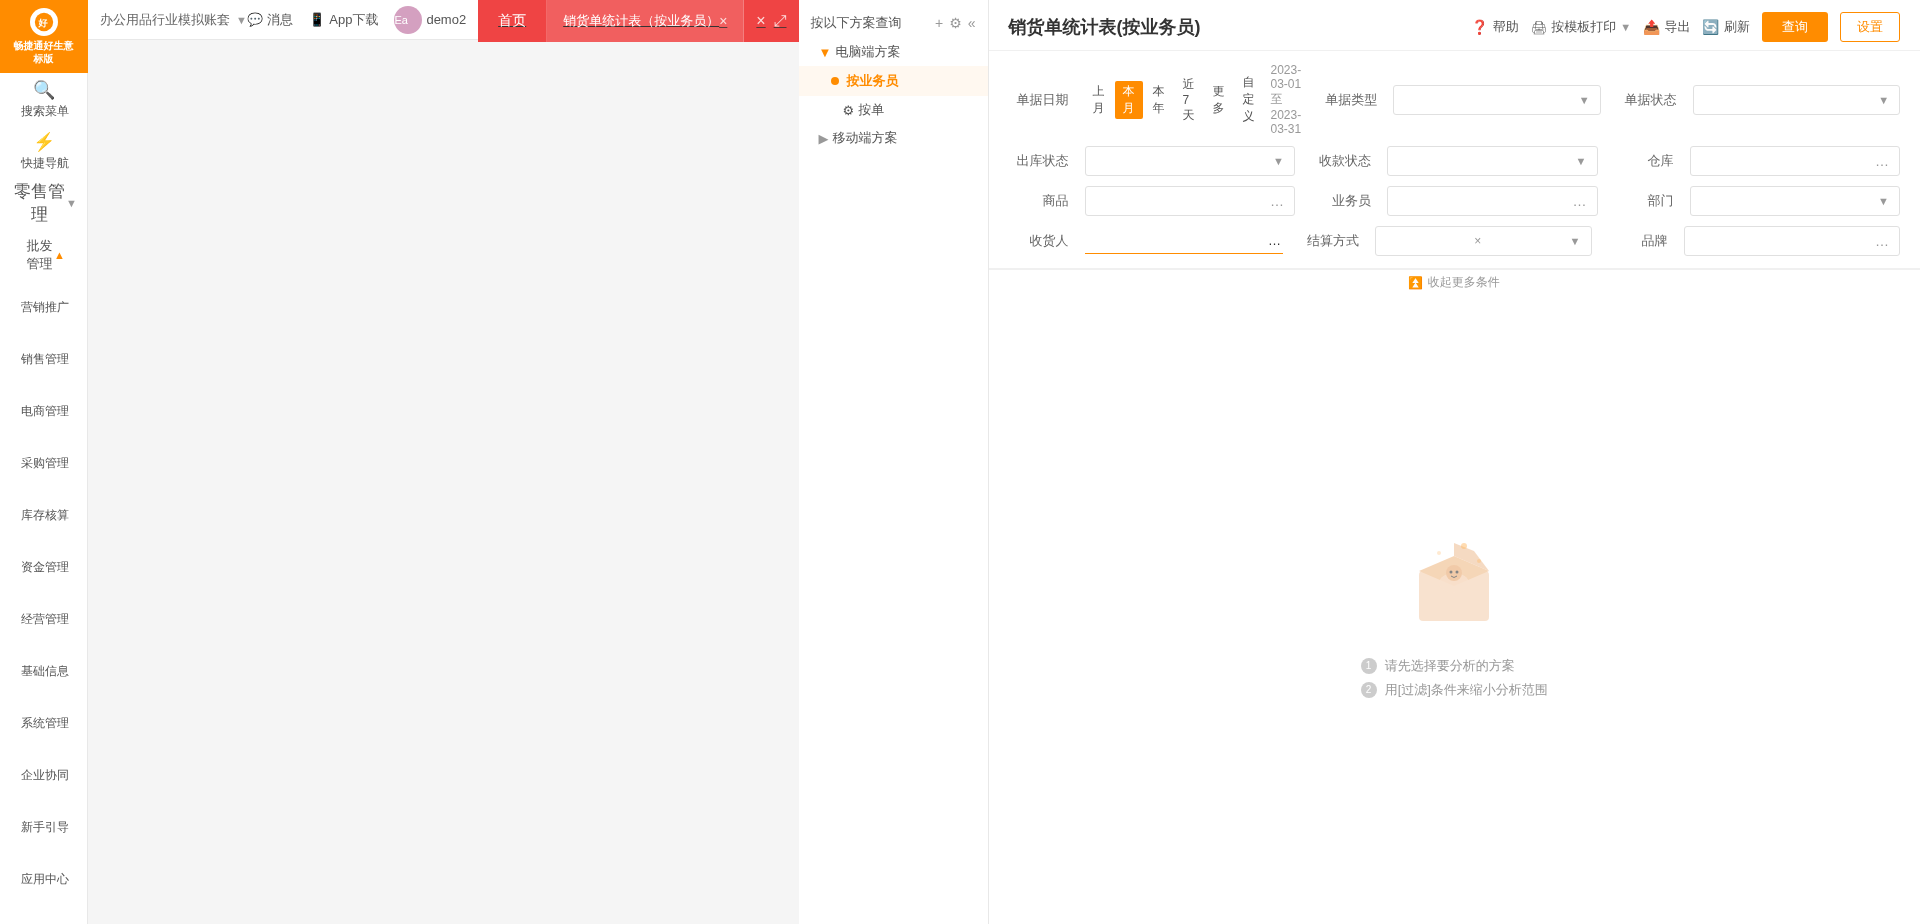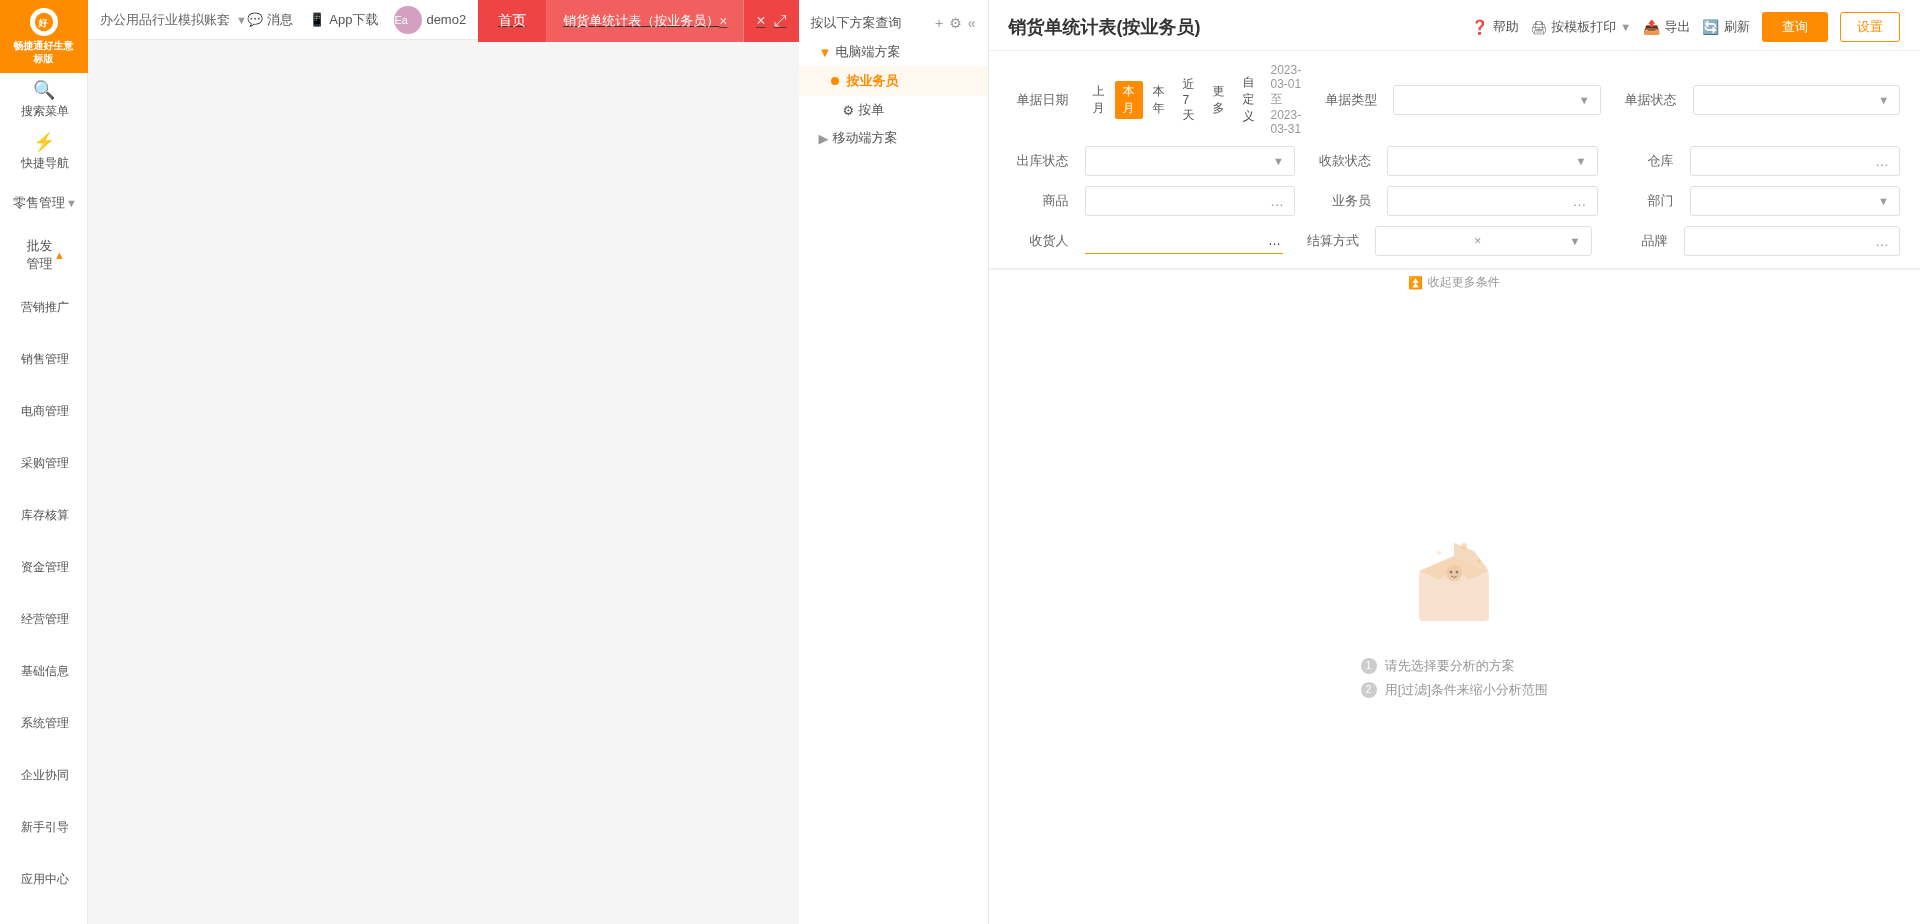--- a/index.html
+++ b/index.html
@@ -308,21 +308,21 @@
   <div class="sidebar-nav">
     <div class="sidebar-item">
       <span class="s-icon">🔍</span>
       <span>搜索菜单</span>
     </div>
     <div class="sidebar-item">
       <span class="s-icon">⚡</span>
       <span>快捷导航</span>
     </div>
     <div class="sidebar-item" style="flex-direction:row;justify-content:space-between;padding:10px 10px;">
-      <span style="font-size:13px;">零售管理</span>
+      <span style="font-size:17px;">零售管理</span>
       <span style="color:#999;font-size:11px;">▼</span>
     </div>
     <div class="sidebar-item" style="flex-direction:row;justify-content:space-between;padding:10px 22px;">
       <span style="font-size:13px;">批发管理</span>
       <span style="color:#ff8c00;font-size:11px;">▲</span>
     </div>
     <div class="sidebar-item">
       <span>营销推广</span>
     </div>
     <div class="sidebar-item">

